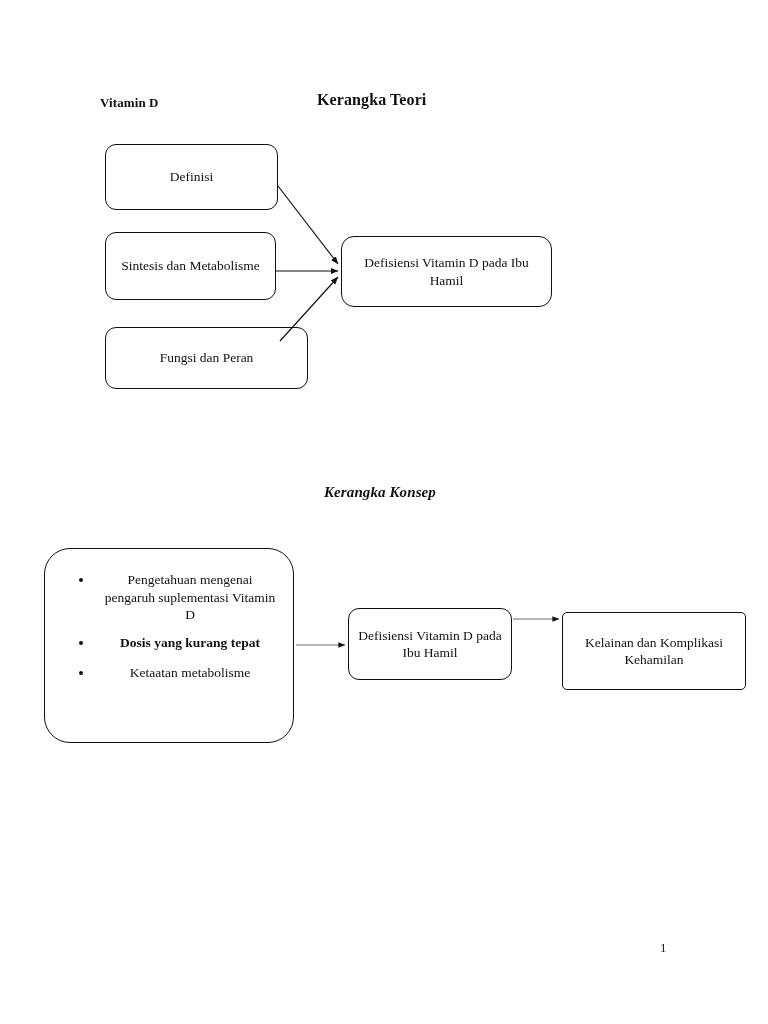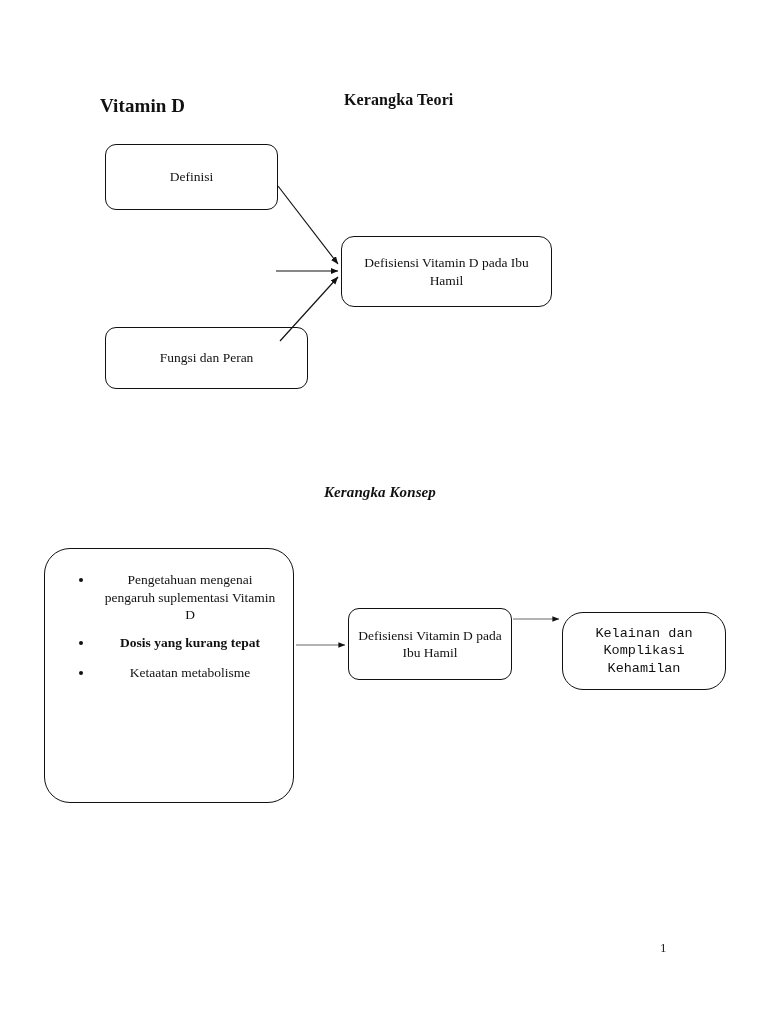--- a/index.html
+++ b/index.html
@@ -25,25 +25,25 @@
   .lbl-bold {
     position: absolute;
     font-weight: bold;
     color: #111111;
     white-space: nowrap;
     letter-spacing: 0.1px;
   }
   #vitamin-d-label {
     left: 100px;
     top: 95px;
-    font-size: 19px;
+    font-size: 13px;
     text-align: center;
   }
   #kerangka-teori-title {
-    left: 344px;
+    left: 317px;
     top: 91px;
     font-size: 16px;
   }
   #kerangka-konsep-title {
     left: 324px;
     top: 484px;
     font-size: 15px;
     font-style: italic;
   }
 
@@ -78,33 +78,32 @@
     border-radius: 11px;
   }
   #node-defisiensi-teori {
     left: 341px; top: 236px; width: 211px; height: 71px;
     border-radius: 13px;
     padding: 2px 14px;
   }
 
   
   #node-faktor-list {
-    left: 44px; top: 548px; width: 250px; height: 255px;
+    left: 44px; top: 548px; width: 250px; height: 195px;
     border-radius: 26px;
     display: block;
     padding: 0;
   }
   #node-defisiensi-konsep {
     left: 348px; top: 608px; width: 164px; height: 72px;
     border-radius: 11px;
   }
   #node-kelainan {
-    left: 562px; top: 612px; width: 164px; height: 78px;
-    border-radius: 21px;
-    font-family: Liberation Mono, monospace;
+    left: 562px; top: 612px; width: 184px; height: 78px;
+    border-radius: 5px;
   }
 
   
   ul.bullets {
     margin: 0;
     padding: 22px 14px 0 34px;
     list-style: none;
     font-size: 13.5px;
     line-height: 1.3;
     color: #111111;
@@ -150,20 +149,23 @@
 <div class="page">
 
   <div class="lbl-bold" id="vitamin-d-label">Vitamin D</div>
 
   <div class="lbl-bold" id="kerangka-teori-title">Kerangka Teori</div>
 
   <div class="node" id="node-definisi">
     <span>Definisi</span>
   </div>
 
+  <div class="node" id="node-sintesis">
+    <span>Sintesis dan Metabolisme</span>
+  </div>
 
   <div class="node" id="node-fungsi">
     <span>Fungsi dan Peran</span>
   </div>
 
   <div class="node" id="node-defisiensi-teori">
     <span>Defisiensi Vitamin D pada Ibu Hamil</span>
   </div>
 
   <div class="lbl-bold" id="kerangka-konsep-title">Kerangka Konsep</div>

